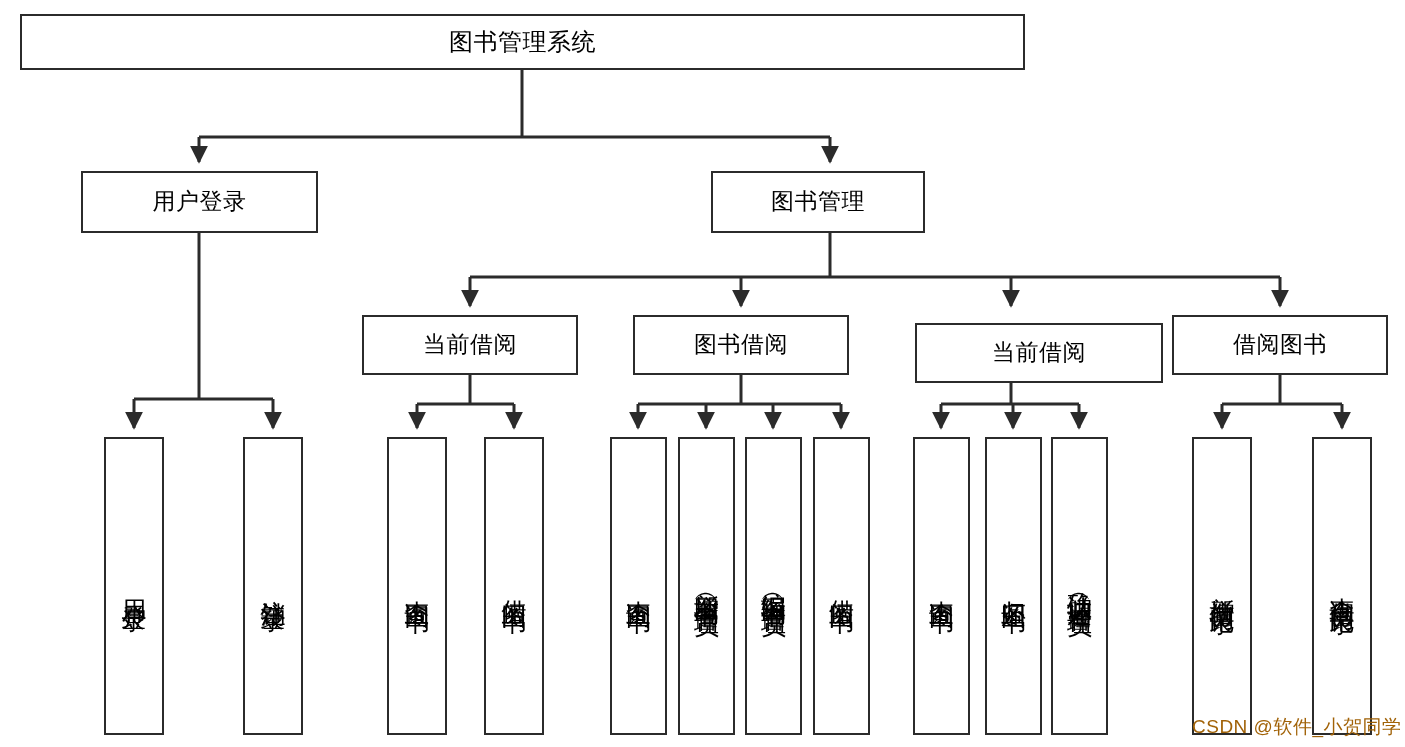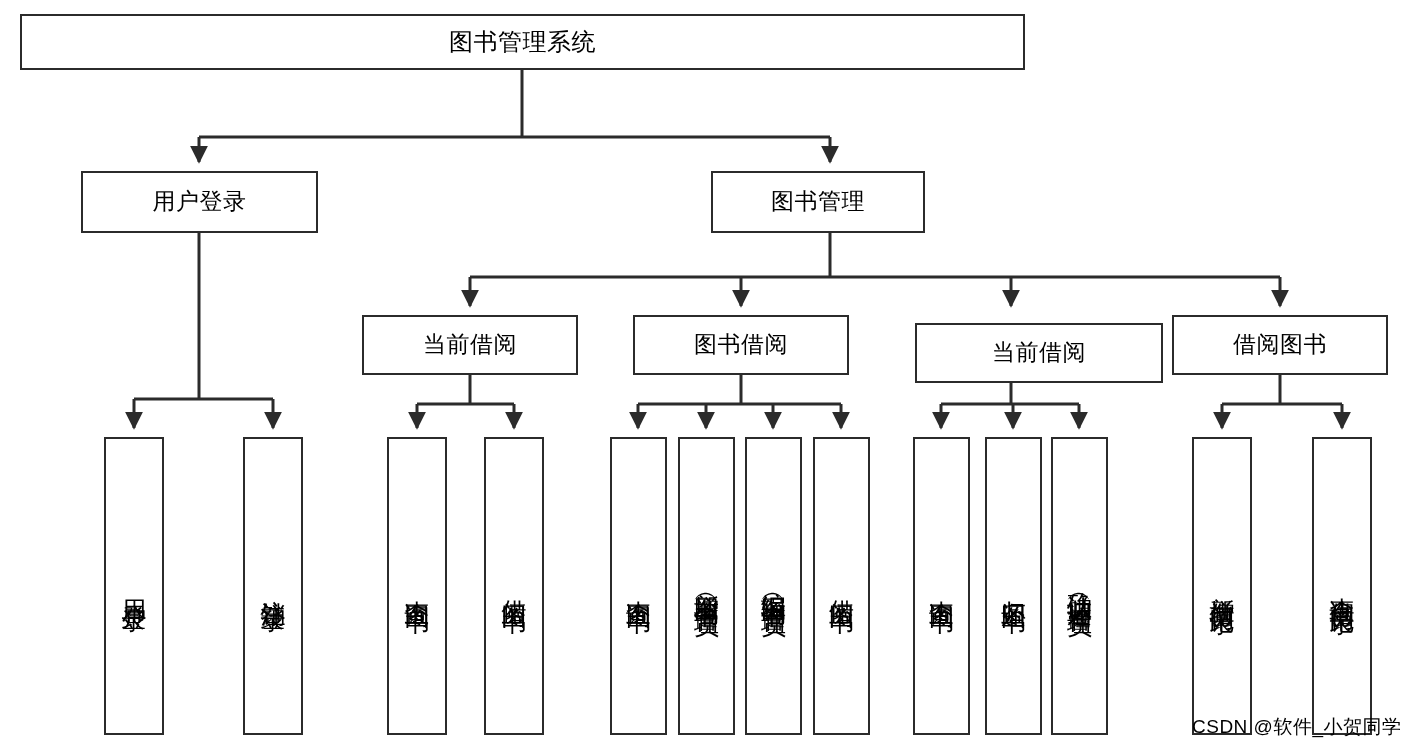--- a/index.html
+++ b/index.html
@@ -56,21 +56,21 @@
     max-height: 100%;
   }
   .node.root .label {
     font-size: 24px;
   }
   .watermark {
     position: absolute;
     left: 1192px;
     top: 714px;
     font-size: 19px;
-    color: #000000;
+    color: #a16207;
     white-space: nowrap;
     letter-spacing: 0.5px;
   }
 </style>
 </head>
 <body>
 
 <div id="diagram-root">
 
   <svg class="edges" viewBox="0 0 1405 747" xmlns="http://www.w3.org/2000/svg">

